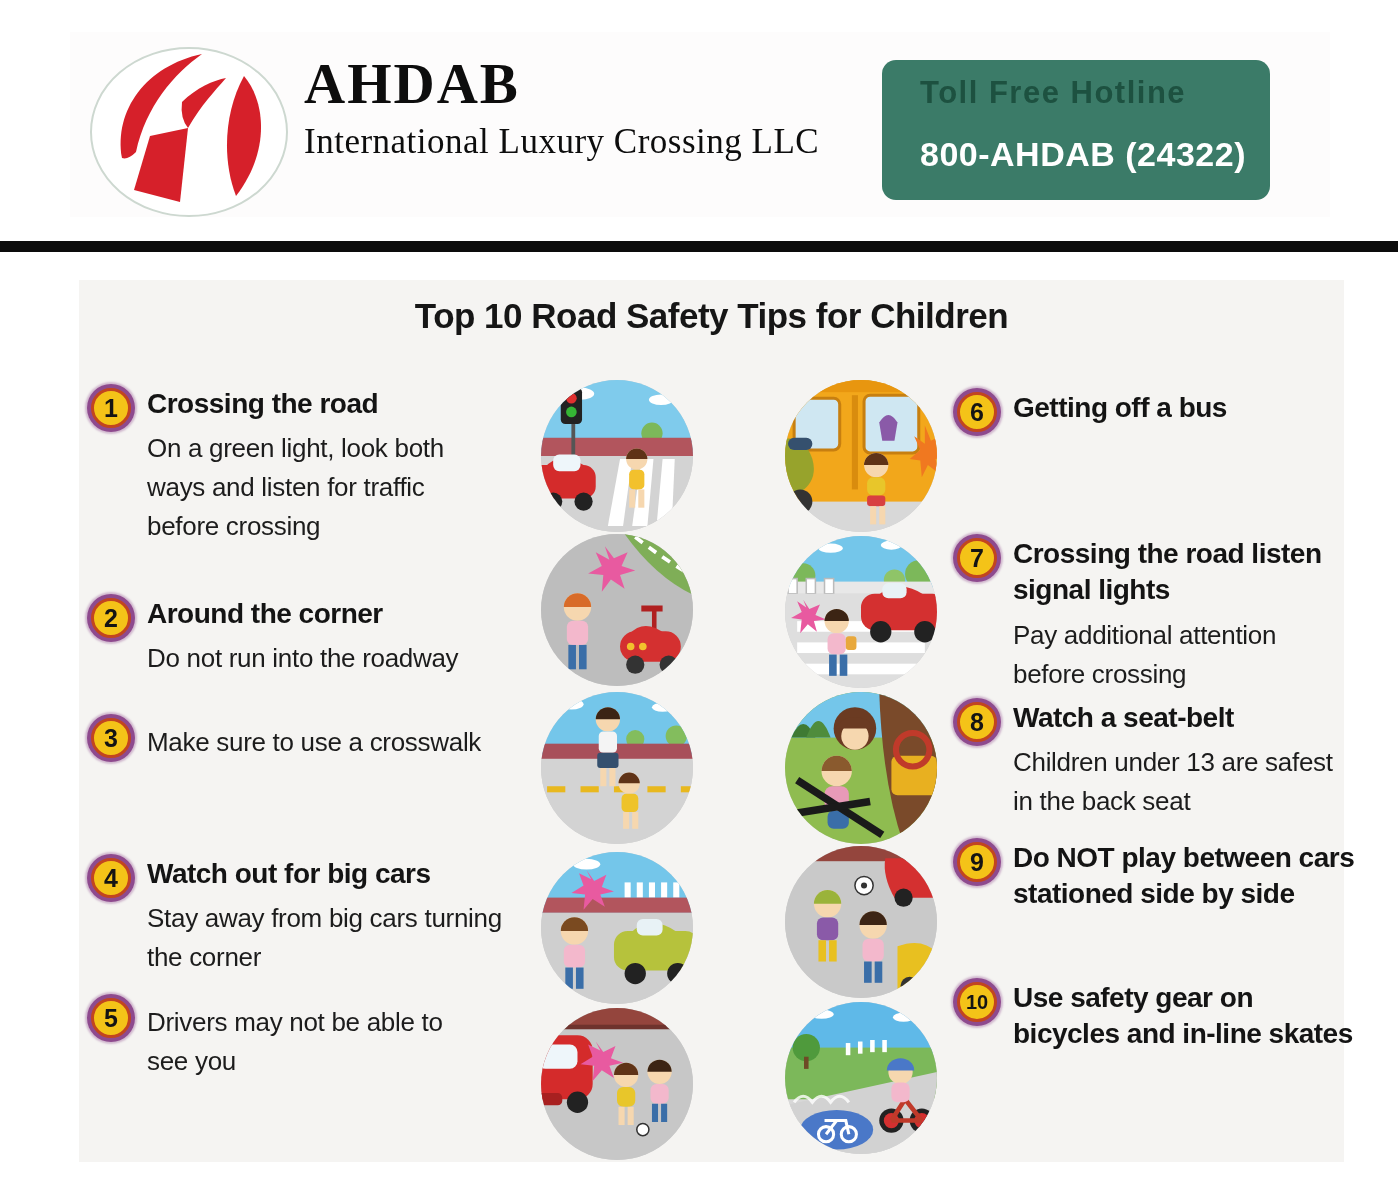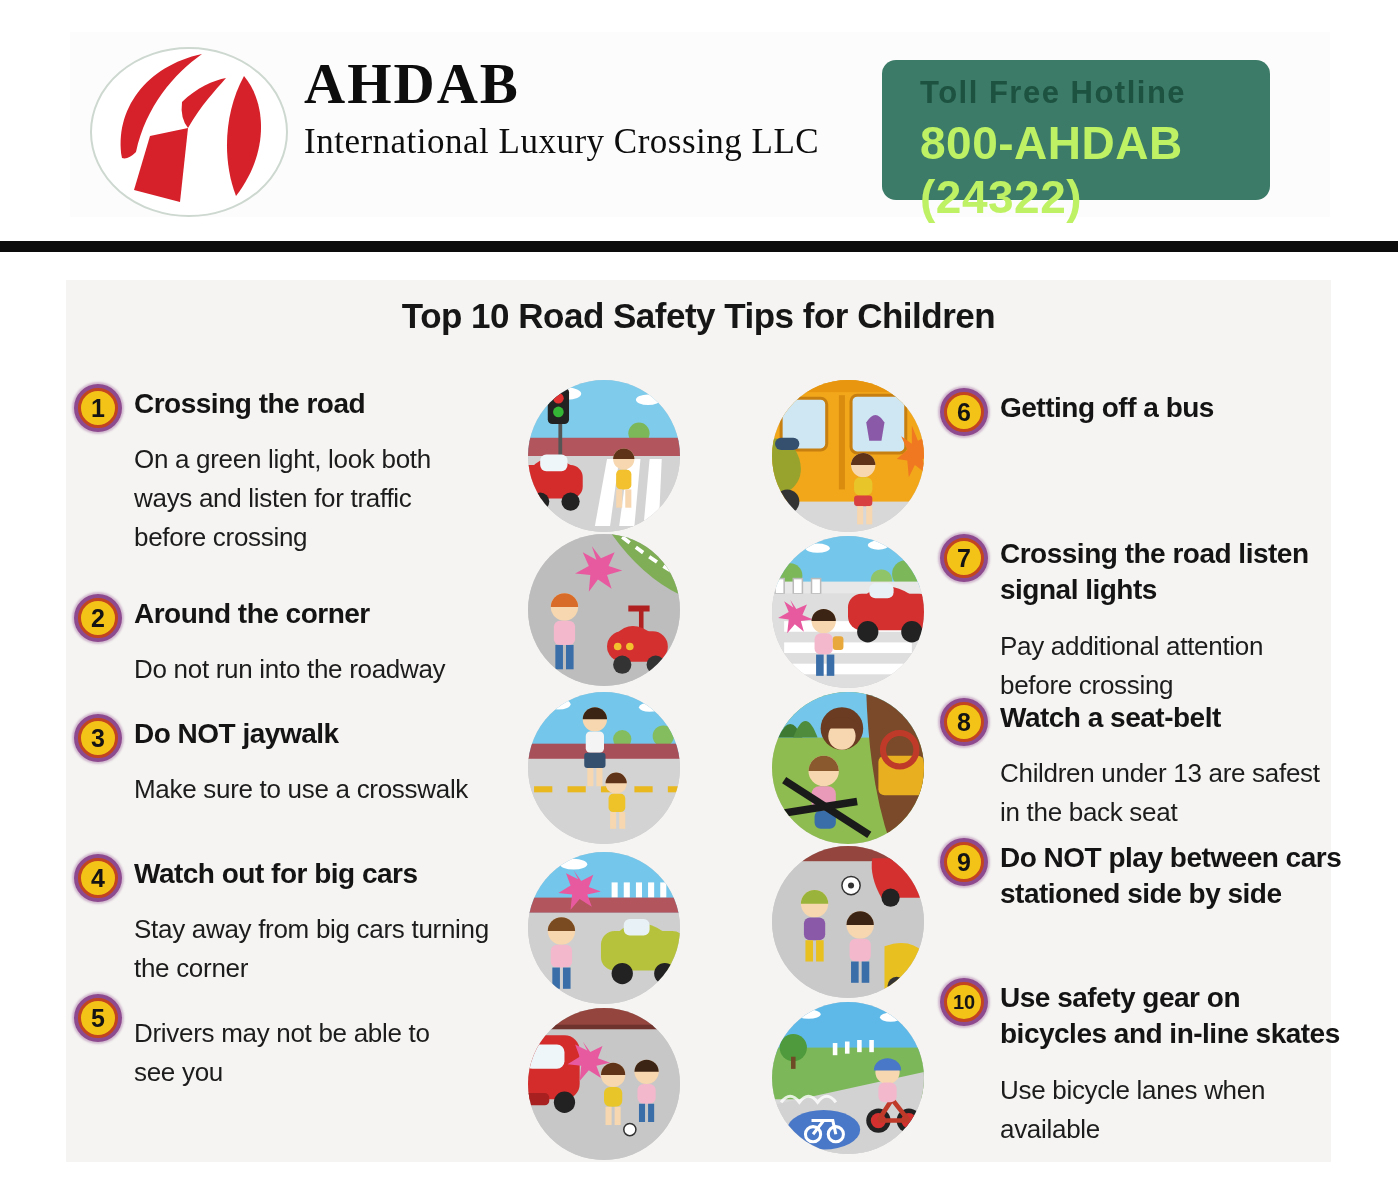--- a/index.html
+++ b/index.html
@@ -13,43 +13,43 @@
   .header { position:absolute; left:70px; top:32px; width:1260px; height:185px; background:#fdfcfc; }
   .logo { position:absolute; left:14px; top:8px; width:214px; height:178px; }
   .brand { position:absolute; left:234px; top:22px; font-family:"Liberation Serif", serif; color:#0d0d0d; }
   .brand-name { font-size:57px; font-weight:bold; letter-spacing:2px; line-height:1.05; }
   .brand-subtitle { font-size:35px; margin-top:8px; letter-spacing:0.5px; }
   .hotline {
     position:absolute; left:812px; top:28px; width:388px; height:140px;
     background:#3b7b68; border-radius:14px; padding:15px 0 0 38px;
   }
   .hotline-label { font-size:31px; font-weight:bold; color:#1d5140; letter-spacing:1.5px; }
-  .hotline-number { font-size:46px; font-weight:bold; color:#bef264; margin-top:5px; letter-spacing:0.5px; }
+  .hotline-number { font-size:34px; font-weight:bold; color:#ffffff; margin-top:24px; letter-spacing:0.5px; }
 
   .divider { position:absolute; left:0; top:241px; width:1398px; height:11px; background:#0c0c0c; }
 
   
-  .panel { position:absolute; left:66px; top:280px; width:1265px; height:882px; background:#f5f4f2; }
+  .panel { position:absolute; left:79px; top:280px; width:1265px; height:882px; background:#f5f4f2; }
   .poster-title {
     position:absolute; top:16px; left:0; width:100%; text-align:center;
     font-size:35px; font-weight:bold; color:#161616; letter-spacing:-0.5px;
   }
 
   .tip { position:absolute; }
   .badge {
     position:absolute; left:0; top:2px; width:40px; height:40px; border-radius:50%;
     background:#f4c318; border:3px solid #c2451f;
     box-shadow:0 0 0 4px #8e4a8e, 0 0 2px 6px rgba(142,74,142,.35);
     color:#141414; font-weight:bold; font-size:25px;
     display:flex; align-items:center; justify-content:center;
   }
   .badge.two-digit { font-size:20px; }
   .tip-text { margin-left:56px; }
   .tip-title { font-size:28px; font-weight:bold; color:#141414; letter-spacing:-0.5px; white-space:pre; line-height:1.3; }
-  .tip-body { font-size:26px; color:#1c1c1c; letter-spacing:-0.3px; white-space:pre; line-height:1.5; margin-top:18px; }
+  .tip-body { font-size:26px; color:#1c1c1c; letter-spacing:-0.3px; white-space:pre; line-height:1.5; margin-top:7px; }
 
   .circle {
     position:absolute; width:152px; height:152px; border-radius:50%; overflow:hidden; background:#cfcfcf;
   }
   .circle svg { display:block; width:100%; height:100%; }
 </style>
 </head>
 <body>
 
 <div class="page">
@@ -93,21 +93,20 @@
       <div class="badge">2</div>
       <div class="tip-text">
         <div class="tip-title">Around the corner</div>
         <div class="tip-body">Do not run into the roadway</div>
       </div>
     </div>
 
     <div class="tip" style="left:12px; top:436px;">
       <div class="badge">3</div>
       <div class="tip-text">
-        <div class="tip-title">Do NOT jaywalk</div>
         <div class="tip-body">Make sure to use a crosswalk</div>
       </div>
     </div>
 
     <div class="tip" style="left:12px; top:576px;">
       <div class="badge">4</div>
       <div class="tip-text">
         <div class="tip-title">Watch out for big cars</div>
         <div class="tip-body">Stay away from big cars turning
 the corner</div>
@@ -155,22 +154,20 @@
 stationed side by side</div>
         <div class="tip-body"></div>
       </div>
     </div>
 
     <div class="tip" style="left:878px; top:700px;">
       <div class="badge two-digit">10</div>
       <div class="tip-text">
         <div class="tip-title">Use safety gear on
 bicycles and in-line skates</div>
-        <div class="tip-body">Use bicycle lanes when
-available</div>
       </div>
     </div>
 
     <div class="circle" style="left:462px; top:100px;">
       <svg viewBox="0 0 100 100">
         <rect width="100" height="52" fill="#7fcbec"></rect>
         <ellipse cx="26" cy="9" rx="9" ry="4" fill="#fff"></ellipse>
           <ellipse cx="79" cy="13" rx="8" ry="3.5" fill="#fff"></ellipse>
         <circle cx="73" cy="35" r="7" fill="#7cb85a"></circle>
         <rect y="38" width="100" height="12" fill="#b2555d"></rect>

